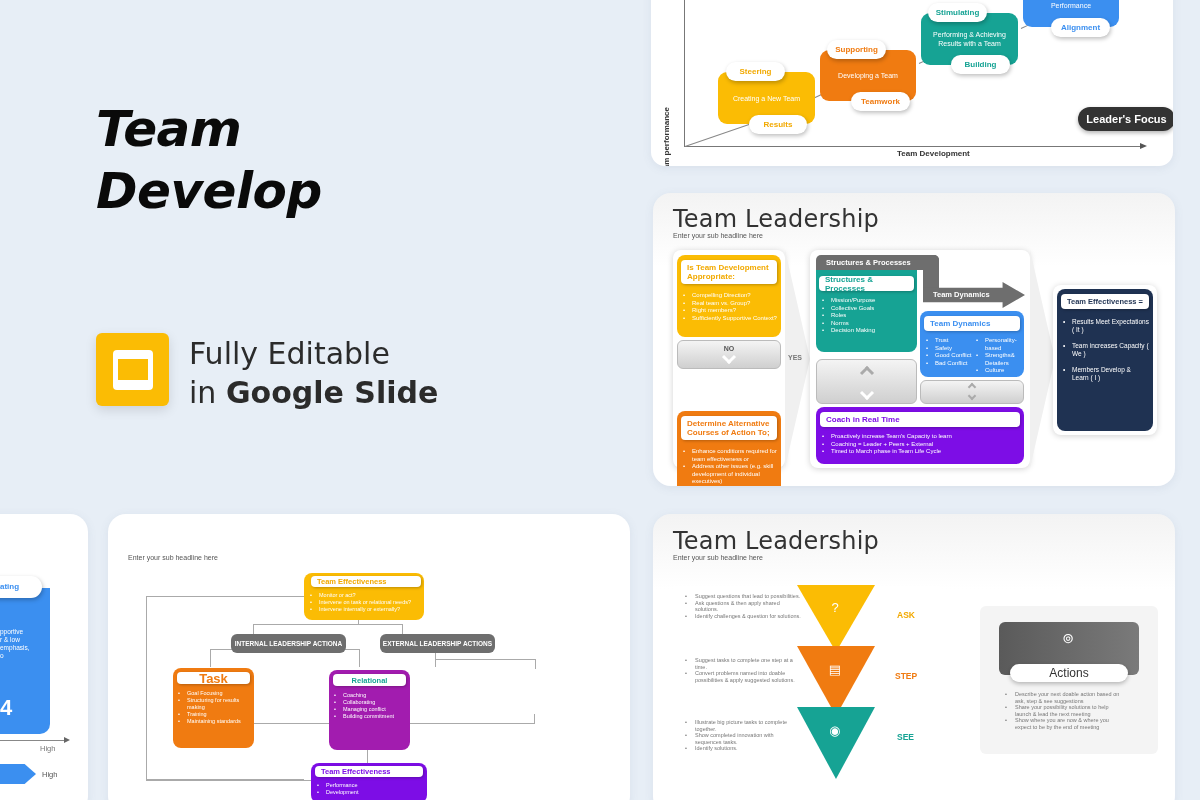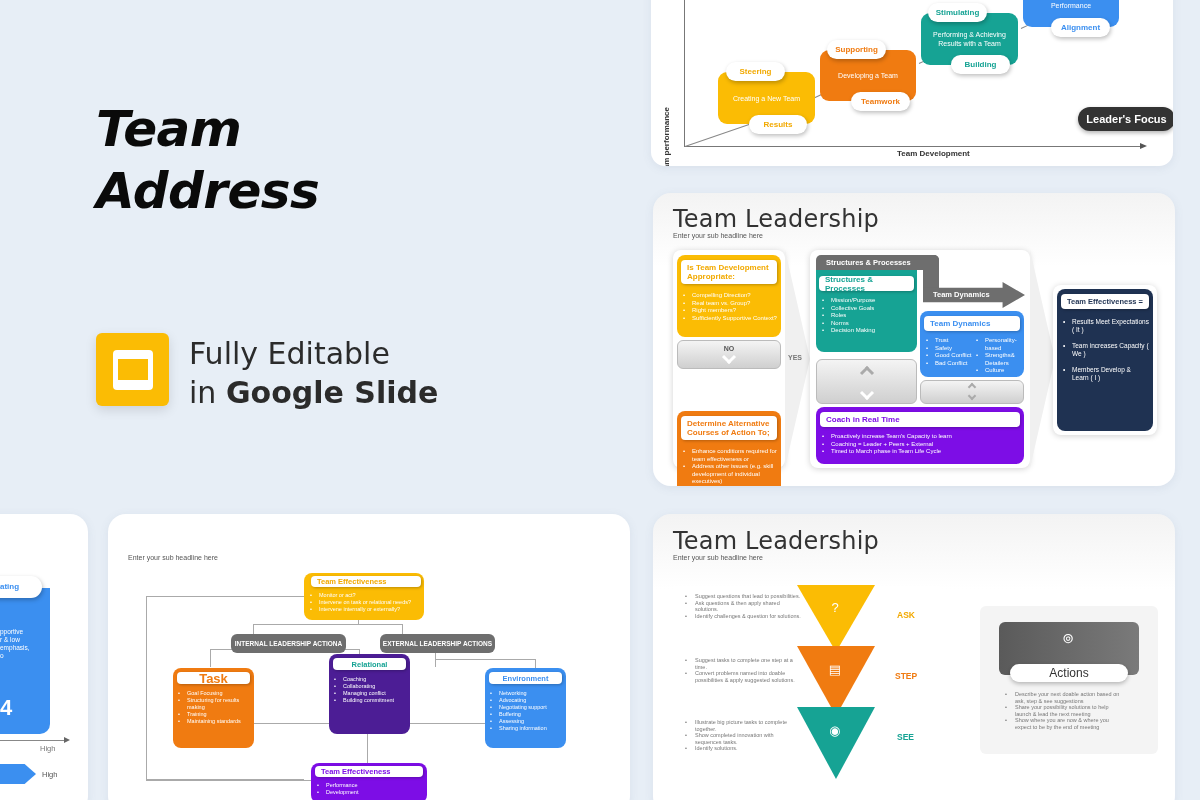--- a/index.html
+++ b/index.html
@@ -49,21 +49,21 @@
   .row-text li::before { content: "•"; position: absolute; left: 2px; }
   .tri { position: absolute; width: 0; height: 0; border-left: 39px solid transparent; border-right: 39px solid transparent; }
   .row-label { position: absolute; font-size: 8.5px; font-weight: bold; }
   .tri-icon { position: absolute; width: 18px; height: 18px; color: #fff; font-size: 13px; text-align: center; line-height: 18px; }
 </style>
 </head>
 <body>
 
 <div class="hero-title">
   <div>Team</div>
-  <div>Address</div>
+  <div>Develop</div>
 </div>
 <div class="gs-icon">
     <div class="inner">
       <div class="hole"></div>
     </div>
   </div>
 <div class="editable">
   <div>Fully Editable</div>
   <div><span>in</span> <b>Google Slide</b></div>
 </div>
@@ -240,38 +240,27 @@
 
   <div class="box" style="left:65px; top:154px; width:81px; height:80px; background:#f07b11;">
     <div class="hdr" style="left:4px; top:4px; width:73px; height:12px; color:#f07b11; font-size:13px; justify-content:center;">Task</div>
     <ul style="left:3px; top:22px; width:76px; font-size:5.5px; line-height:7px;">
       <li>Goal Focusing</li>
       <li>Structuring for results making</li>
       <li>Training</li>
       <li>Maintaining standards</li>
     </ul>
   </div>
-  <div class="box" style="left:221px; top:140px; width:81px; height:80px; background:#4c1d95;">
+  <div class="box" style="left:221px; top:156px; width:81px; height:80px; background:#a21caf;">
     <div class="hdr" style="left:4px; top:4px; width:73px; height:12px; color:#16a394; font-size:7.5px; justify-content:center;">Relational</div>
     <ul style="left:3px; top:22px; width:76px; font-size:5.5px; line-height:7px;">
       <li>Coaching</li>
       <li>Collaborating</li>
       <li>Managing conflict</li>
       <li>Building commitment</li>
-    </ul>
-  </div>
-  <div class="box" style="left:377px; top:154px; width:81px; height:80px; background:#3b8ff0;">
-    <div class="hdr" style="left:4px; top:4px; width:73px; height:12px; color:#3b8ff0; font-size:7.5px; justify-content:center;">Environment</div>
-    <ul style="left:3px; top:22px; width:76px; font-size:5.5px; line-height:7px;">
-      <li>Networking</li>
-      <li>Advocating</li>
-      <li>Negotiating support</li>
-      <li>Buffering</li>
-      <li>Assessing</li>
-      <li>Sharing information</li>
     </ul>
   </div>
 
   <div class="box" style="left:203px; top:249px; width:116px; height:40px; background:#7d0de6;">
     <div class="hdr" style="left:4px; top:3px; width:108px; height:11px; color:#7d0de6; font-size:7.5px;">Team Effectiveness</div>
     <ul style="left:4px; top:19px; width:108px; font-size:5.5px; line-height:7px;">
       <li>Performance</li>
       <li>Development</li>
     </ul>
   </div>

